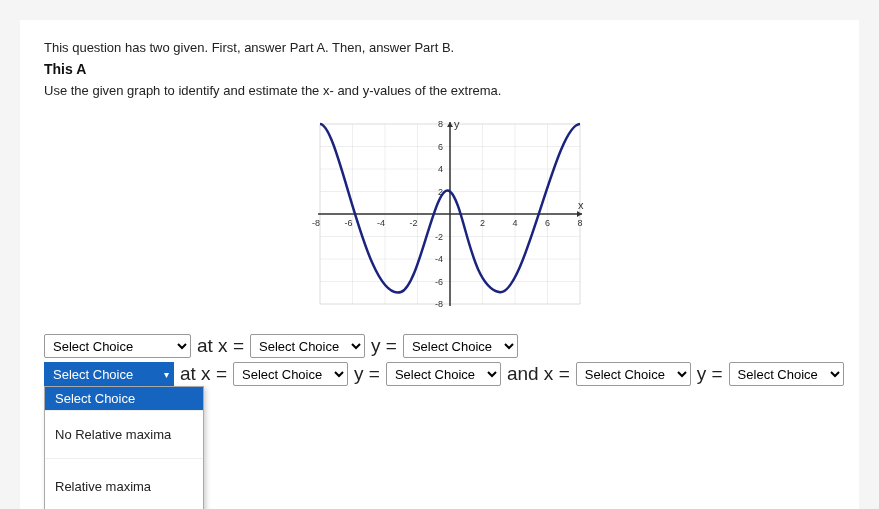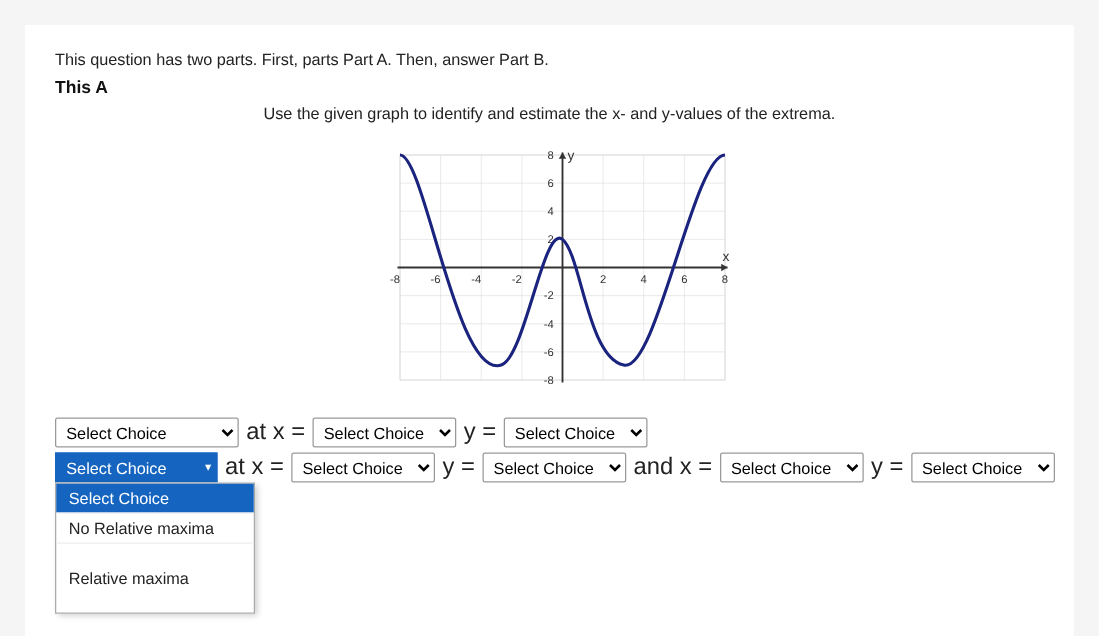--- a/index.html
+++ b/index.html
@@ -24,21 +24,20 @@
     .part-label {
       font-weight: bold;
       font-size: 14px;
       margin-bottom: 6px;
       color: #111;
     }
     .instruction {
       font-size: 13px;
       color: #222;
       margin-bottom: 16px;
-      text-align: center;
     }
     .graph-area {
       display: flex;
       justify-content: center;
       margin-bottom: 20px;
     }
     .graph-wrapper {
       position: relative;
       width: 300px;
       height: 200px;
@@ -71,21 +70,21 @@
     
     .select-container {
       position: relative;
       display: inline-block;
     }
   </style>
 </head>
 <body>
 
 <div class="page-container">
-  <div class="intro-text">This question has two parts. First, parts Part A. Then, answer Part B.</div>
+  <div class="intro-text">This question has two given. First, answer Part A. Then, answer Part B.</div>
   <div class="part-label">This A</div>
   <div class="instruction">Use the given graph to identify and estimate the x- and y-values of the extrema.</div>
 
   <div class="graph-area">
     <div class="graph-wrapper">
       <svg class="graph-svg" viewBox="0 0 300 200">
 
         <rect x="30" y="10" width="260" height="180" fill="white" stroke="#ccc" stroke-width="0.5"></rect>
 
         <line x1="30" y1="10" x2="30" y2="190" stroke="#ddd" stroke-width="0.5"></line>
@@ -178,21 +177,21 @@
         
         <div style="display:inline-flex; align-items:center; background:#1565c0; color:white; border:1px solid #1565c0; padding:2px 20px 2px 8px; font-size:13px; height:24px; cursor:pointer; min-width:130px; position:relative; user-select:none;">
           <span>Select Choice</span>
           <span style="position:absolute; right:4px; font-size:10px;">▾</span>
         </div>
         
         <div style="position:absolute; top:24px; left:0; z-index:10; background:white; border:1px solid #aaa; min-width:160px; box-shadow:2px 2px 5px rgba(0,0,0,0.2);">
           <div style="padding:4px 10px; font-size:13px; cursor:pointer; background:#1565c0; color:white;">
             <span>Select Choice</span>
           </div>
-          <div style="padding:4px 10px; font-size:13px; cursor:pointer; color:#222; border-top:1px solid #eee;">
+          <div style="padding:16px 10px; font-size:13px; cursor:pointer; color:#222; border-top:1px solid #eee;">
             <span>No Relative maxima</span>
           </div>
           <div style="padding:20px 10px; font-size:13px; cursor:pointer; color:#222; border-top:1px solid #eee;">
             <span>Relative maxima</span>
           </div>
         </div>
       </div>
 
       <div style="display:flex; align-items:center; gap:6px; flex-wrap:nowrap; padding-top:0px;">
         <span class="label-text">at x =</span>

